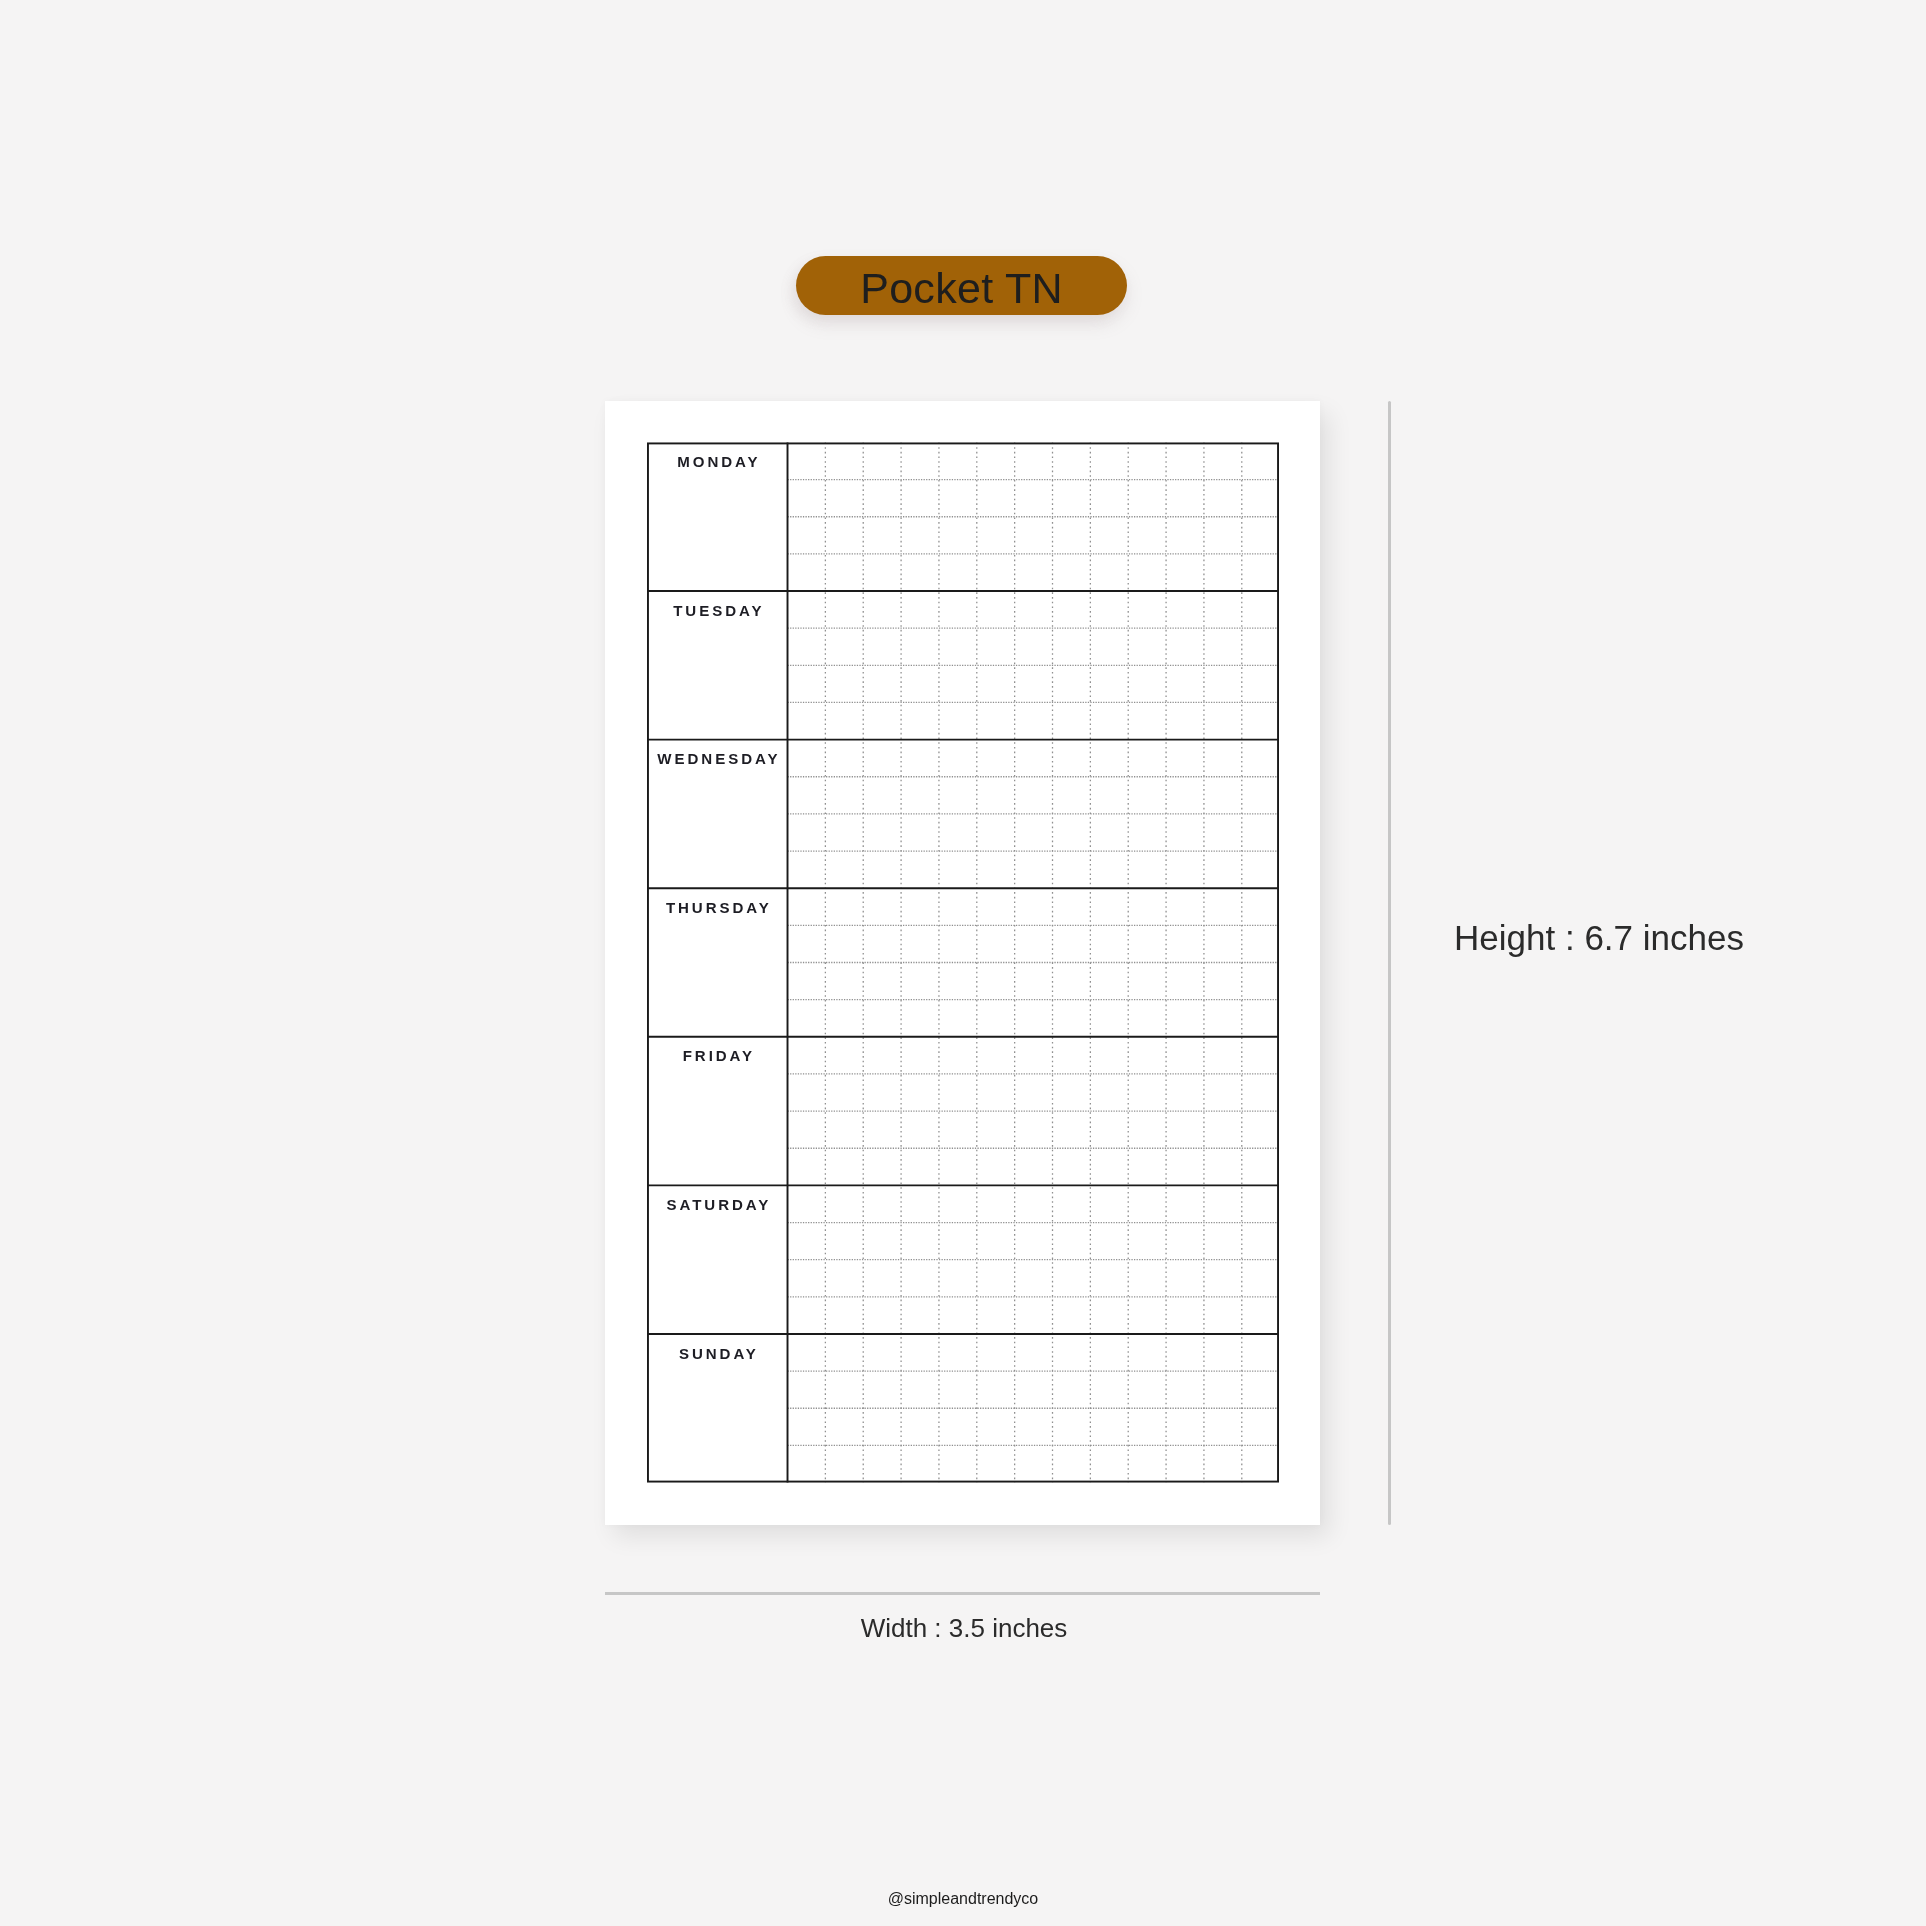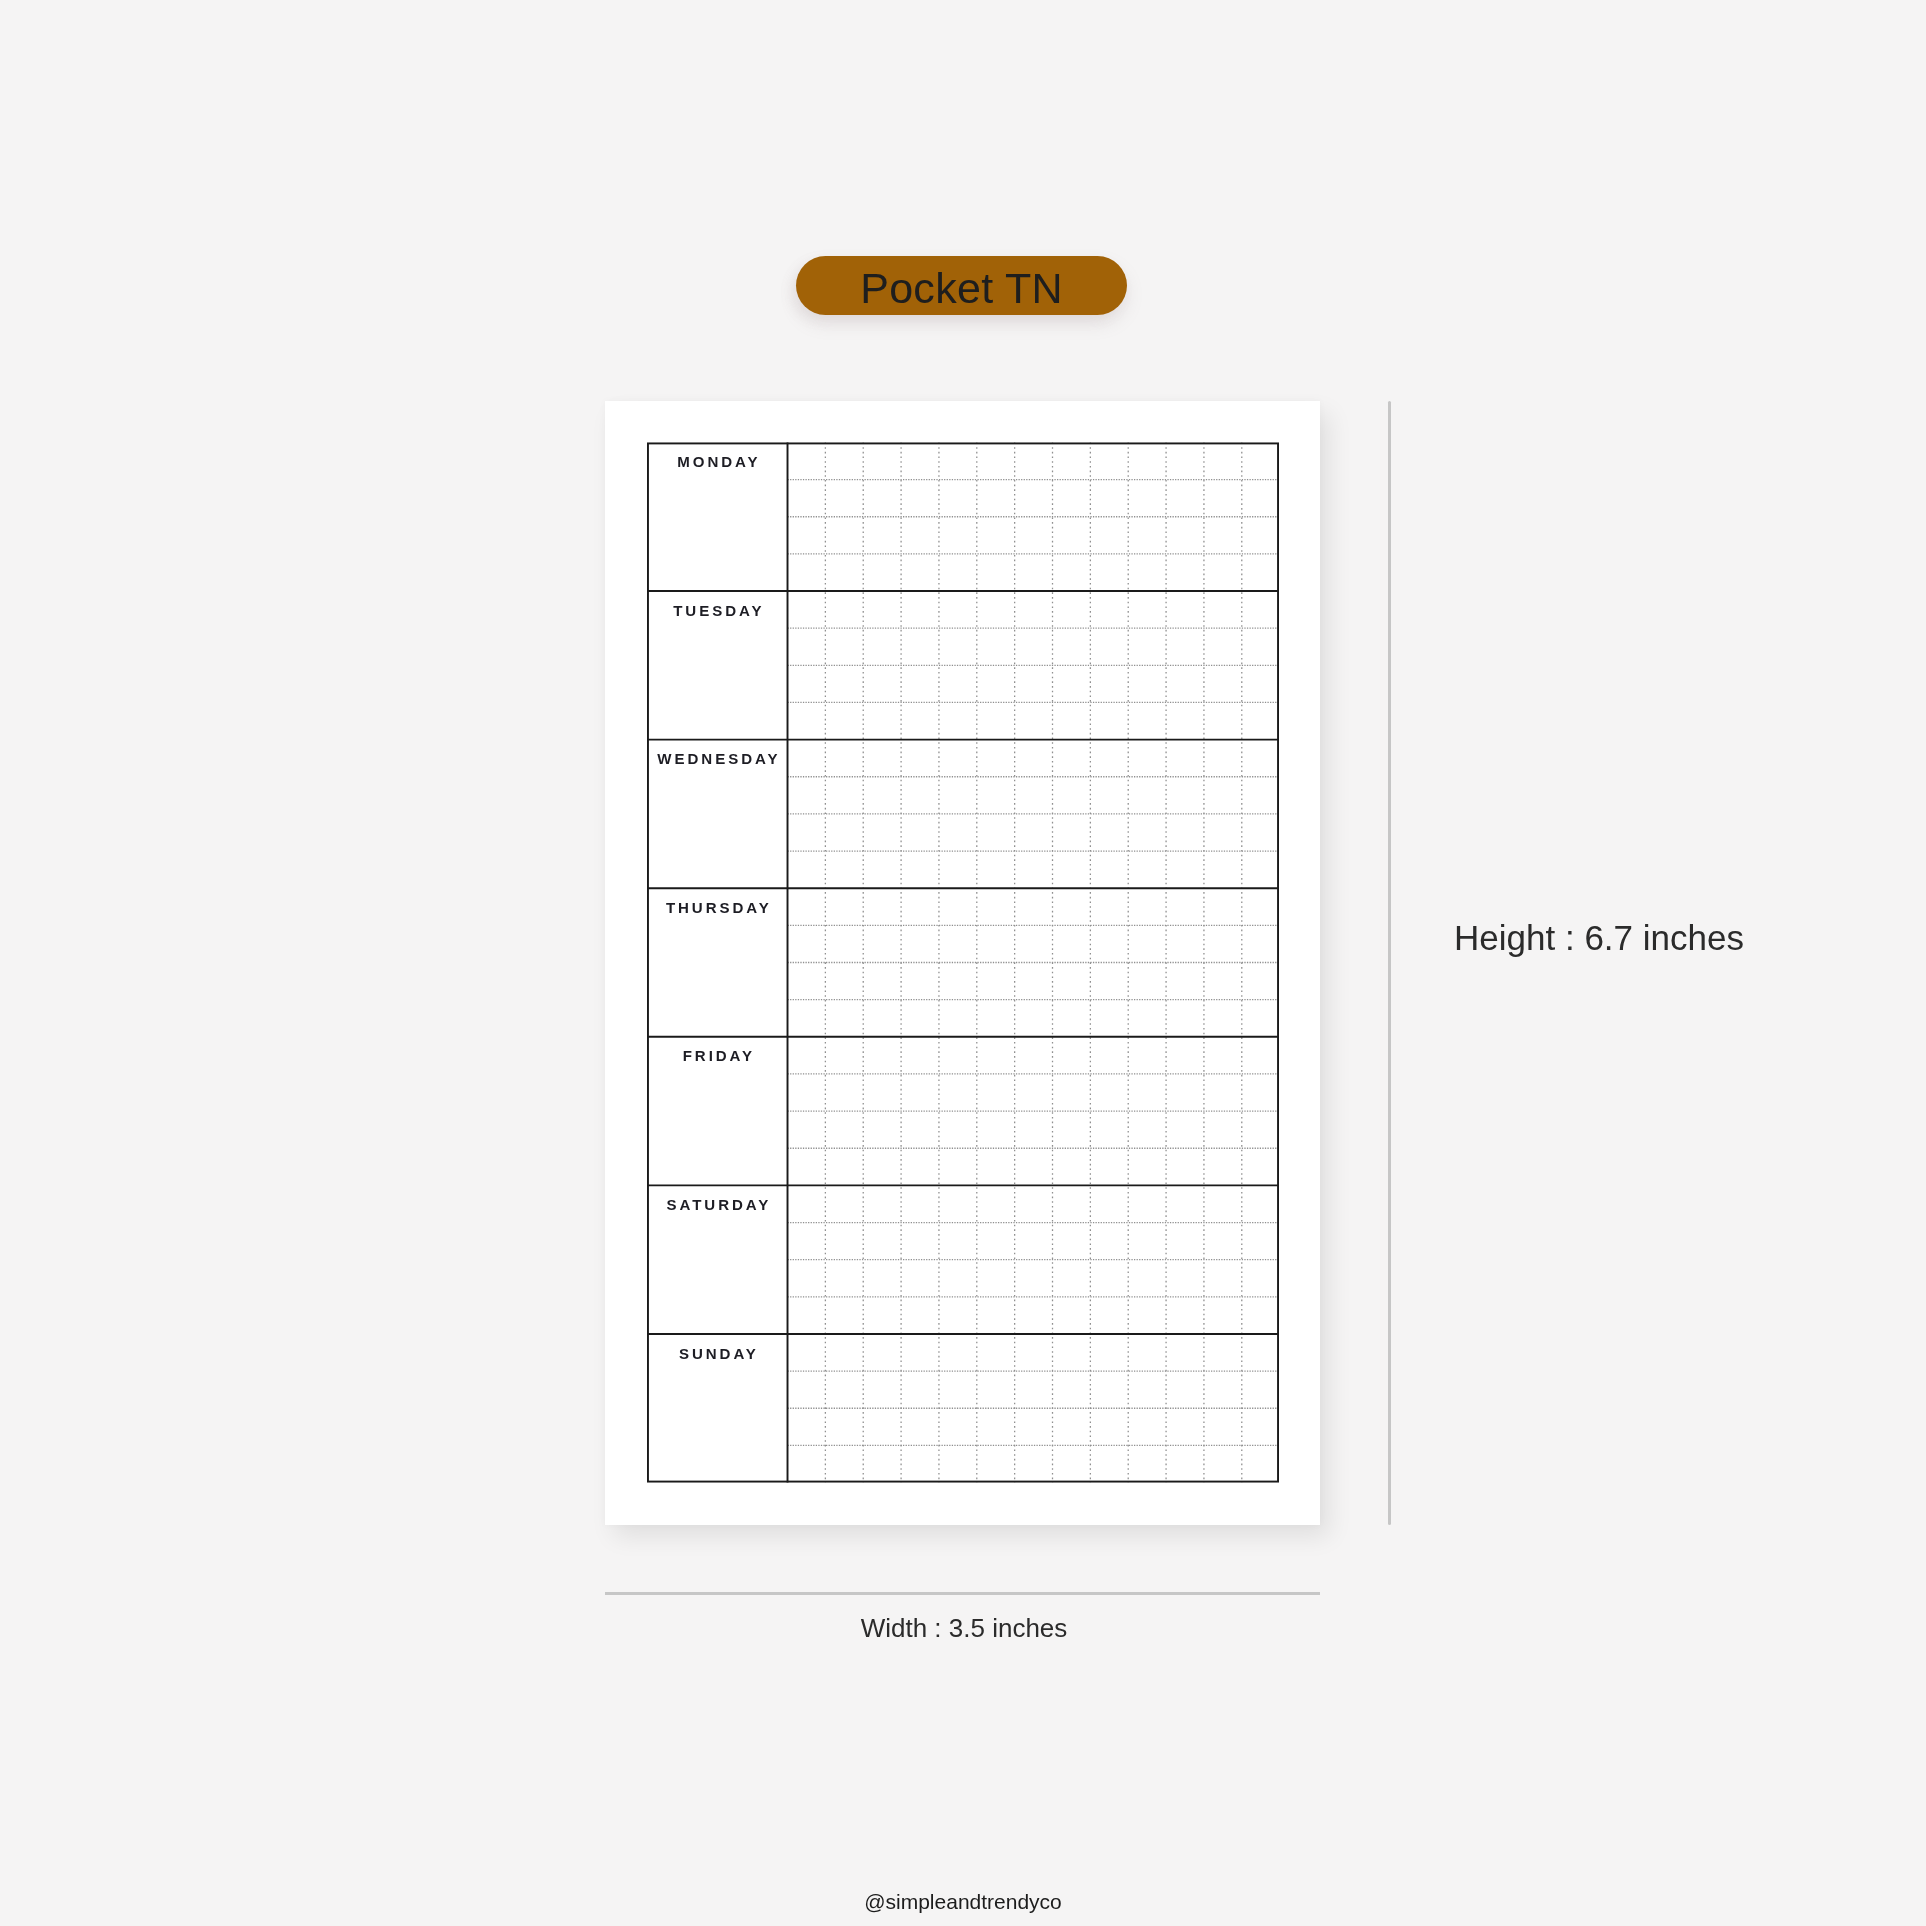--- a/index.html
+++ b/index.html
@@ -95,14 +95,14 @@
 </svg>
 
 <div class="abs" style="left:1388px;top:401px;width:3.2px;height:1124px;background:#c6c6c6;border-radius:1.9px"></div>
 
 <div class="abs" style="left:1599px;top:920px;transform:translateX(-50%);font-size:35px;line-height:1;white-space:nowrap;color:#2b2b2b">Height : 6.7 inches</div>
 
 <div class="abs" style="left:605px;top:1592px;width:715px;height:2.6px;background:#c6c6c6"></div>
 
 <div class="abs" style="left:964px;top:1615px;transform:translateX(-50%);font-size:26px;line-height:1;white-space:nowrap;color:#2b2b2b">Width : 3.5 inches</div>
 
-<div class="abs" style="left:963px;top:1891px;transform:translateX(-50%);font-size:21px;line-height:1;white-space:nowrap;color:#1c1c1c">@simpleandtrendyco</div>
+<div class="abs" style="left:963px;top:1891px;transform:translateX(-50%);font-size:16px;line-height:1;white-space:nowrap;color:#1c1c1c">@simpleandtrendyco</div>
 
 
 </body></html>

